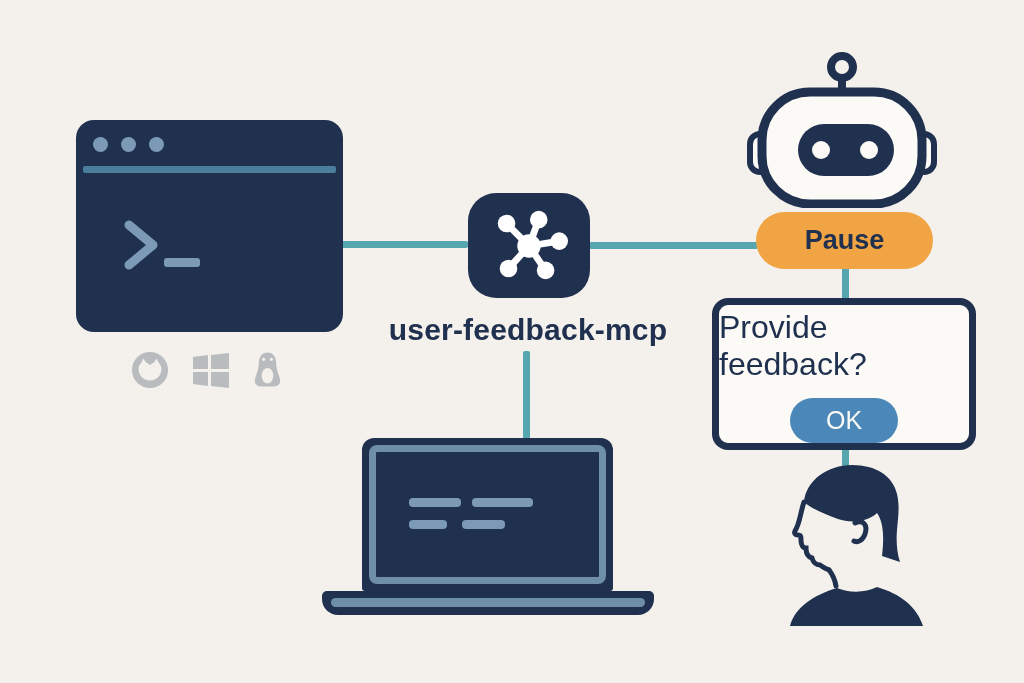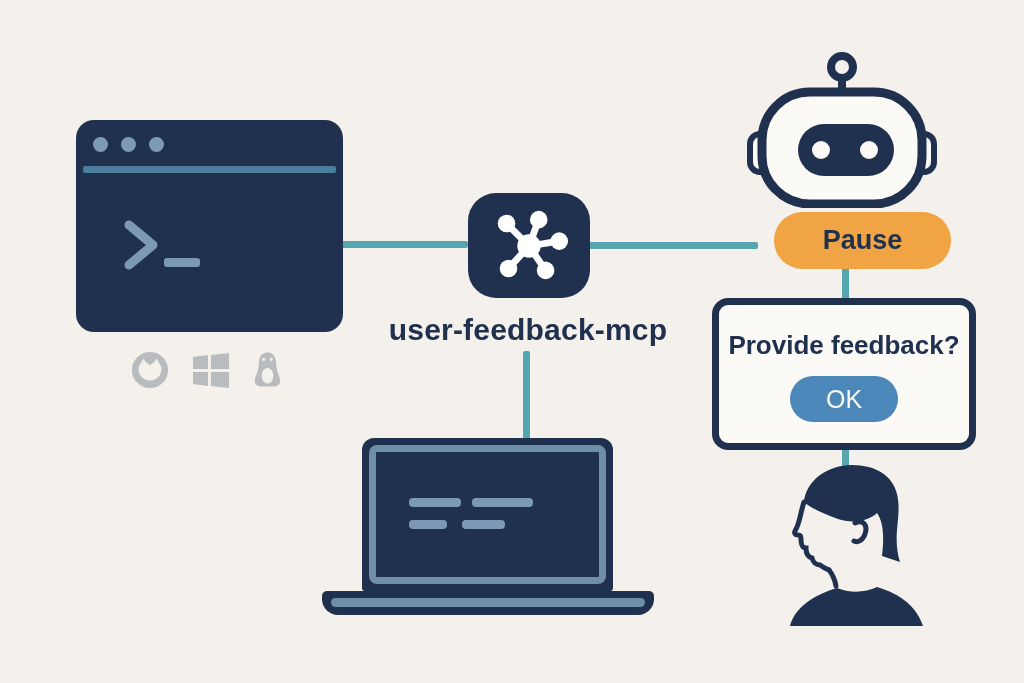--- a/index.html
+++ b/index.html
@@ -30,29 +30,29 @@
        font-size:30px;font-weight:bold;color:#20304f;letter-spacing:.2px;}
 
   
   .laptop-screen{left:362px;top:438px;width:251px;height:153px;background:#20304f;border-radius:12px 12px 3px 3px;}
   .laptop-inner{position:absolute;inset:7px;border:7px solid #6f8fa8;border-radius:8px;background:#20304f;}
   .codebar{position:absolute;height:9px;background:#7c99b5;border-radius:4px;}
   .laptop-base{left:322px;top:591px;width:332px;height:24px;background:#20304f;border-radius:5px 5px 16px 16px;}
   .base-stripe{position:absolute;left:9px;right:9px;top:7px;height:9px;background:#6f8fa8;border-radius:5px;}
 
   
-  .pause-pill{left:774px;top:212px;width:177px;height:57px;background:#f0a443;border-radius:29px;
+  .pause-pill{left:756px;top:212px;width:177px;height:57px;background:#f0a443;border-radius:29px;
        display:flex;align-items:center;justify-content:center;
        font-size:27px;font-weight:bold;color:#20304f;}
 
   
   .dialog{left:712px;top:298px;width:264px;height:152px;box-sizing:border-box;
        background:#fbfaf6;border:7px solid #20304f;border-radius:16px;
        display:flex;flex-direction:column;align-items:center;justify-content:center;gap:15px;padding-top:4px;}
-  .dialog-title{font-size:26px;font-weight:bold;color:#20304f;}
+  .dialog-title{font-size:32px;font-weight:normal;color:#20304f;}
   .ok-button{width:108px;height:46px;border-radius:23px;background:#4b87b9;border:none;
        display:flex;align-items:center;justify-content:center;
        font-family:"Liberation Sans",sans-serif;font-size:25px;font-weight:normal;color:#fbfaf6;cursor:pointer;}
 </style>
 </head>
 <body>
 
 <div class="canvas">
 
   <div class="conn" style="left:341px;top:241px;width:127px;height:7px;"></div>

